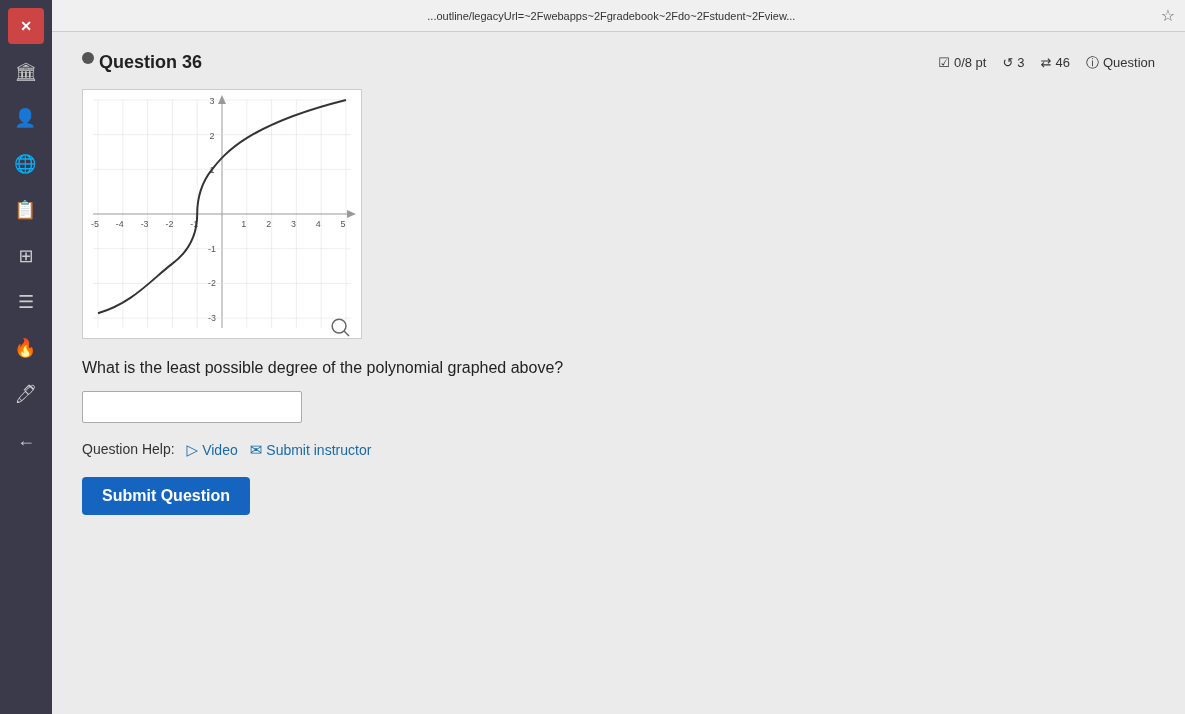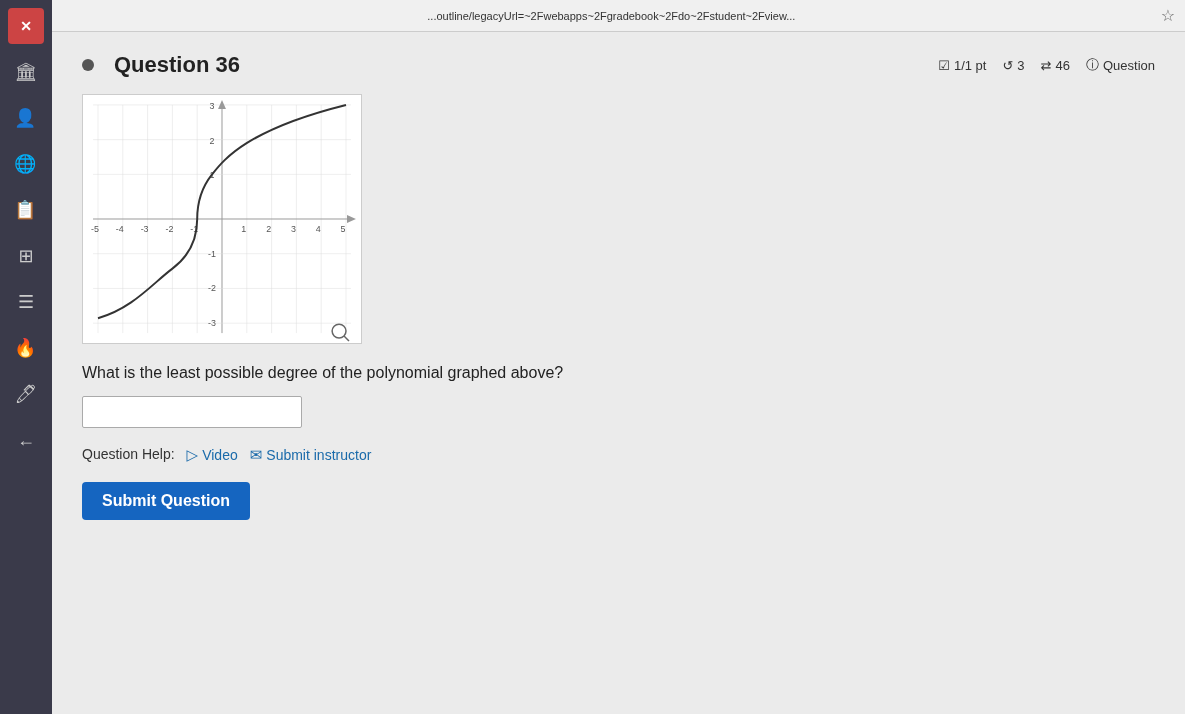--- a/index.html
+++ b/index.html
@@ -85,23 +85,23 @@
 
     
     .question-header {
       display: flex;
       align-items: center;
       justify-content: space-between;
       margin-bottom: 16px;
     }
     .question-title {
       display: flex;
-      align-items: center;
-      gap: 20px;
-      font-size: 22px;
+      align-items: flex-start;
+      gap: 5px;
+      font-size: 18px;
       font-weight: bold;
       color: #222;
     }
     .dot-indicator {
       width: 12px;
       height: 12px;
       background: #555;
       border-radius: 50%;
       display: inline-block;
     }
@@ -221,21 +221,21 @@
 
     
     <div class="question-header">
       <div class="question-title">
         <span class="dot-indicator"></span>
         <span>Question 36</span>
       </div>
       <div class="question-meta">
         <span class="meta-item">
           <span>☑</span>
-          <span>1/1 pt</span>
+          <span>0/8 pt</span>
         </span>
         <span class="meta-item">
           <span>↺</span>
           <span>3</span>
         </span>
         <span class="meta-item">
           <span>⇄</span>
           <span>46</span>
         </span>
         <span class="meta-item">

